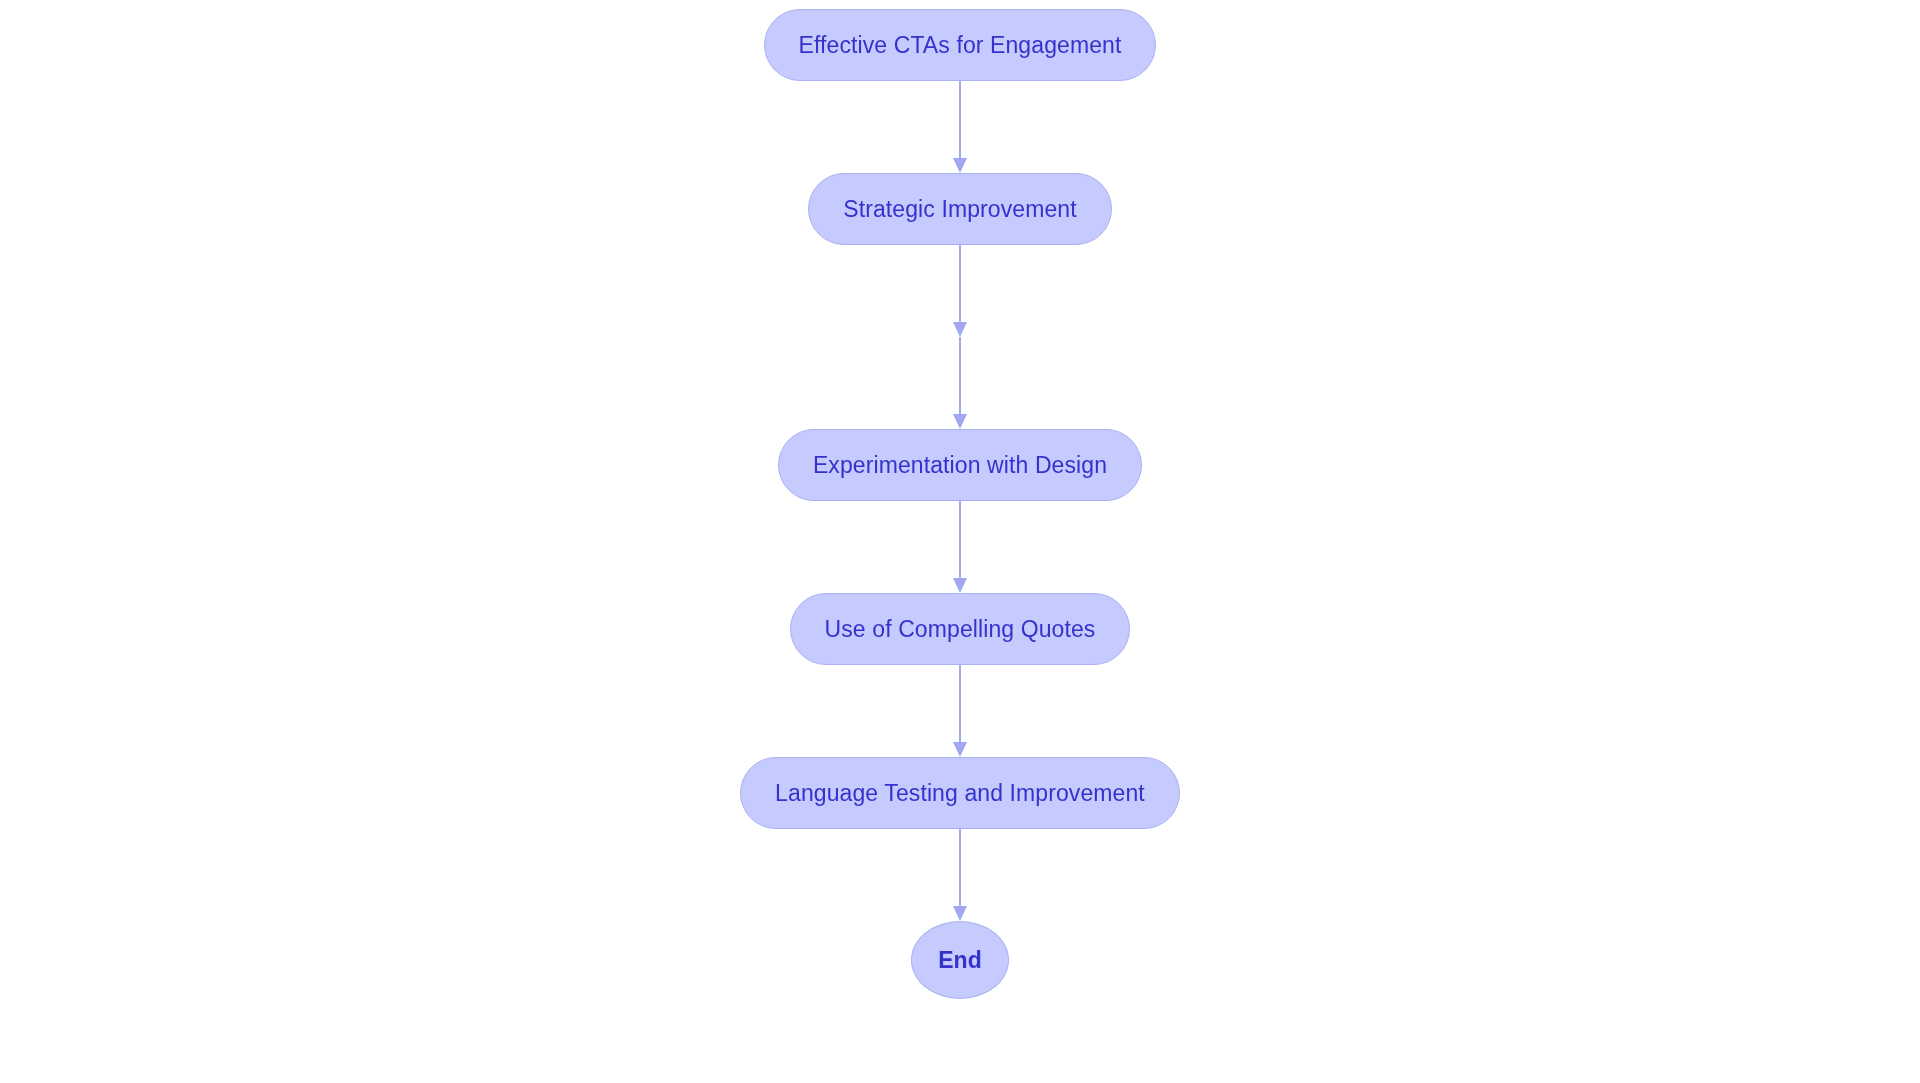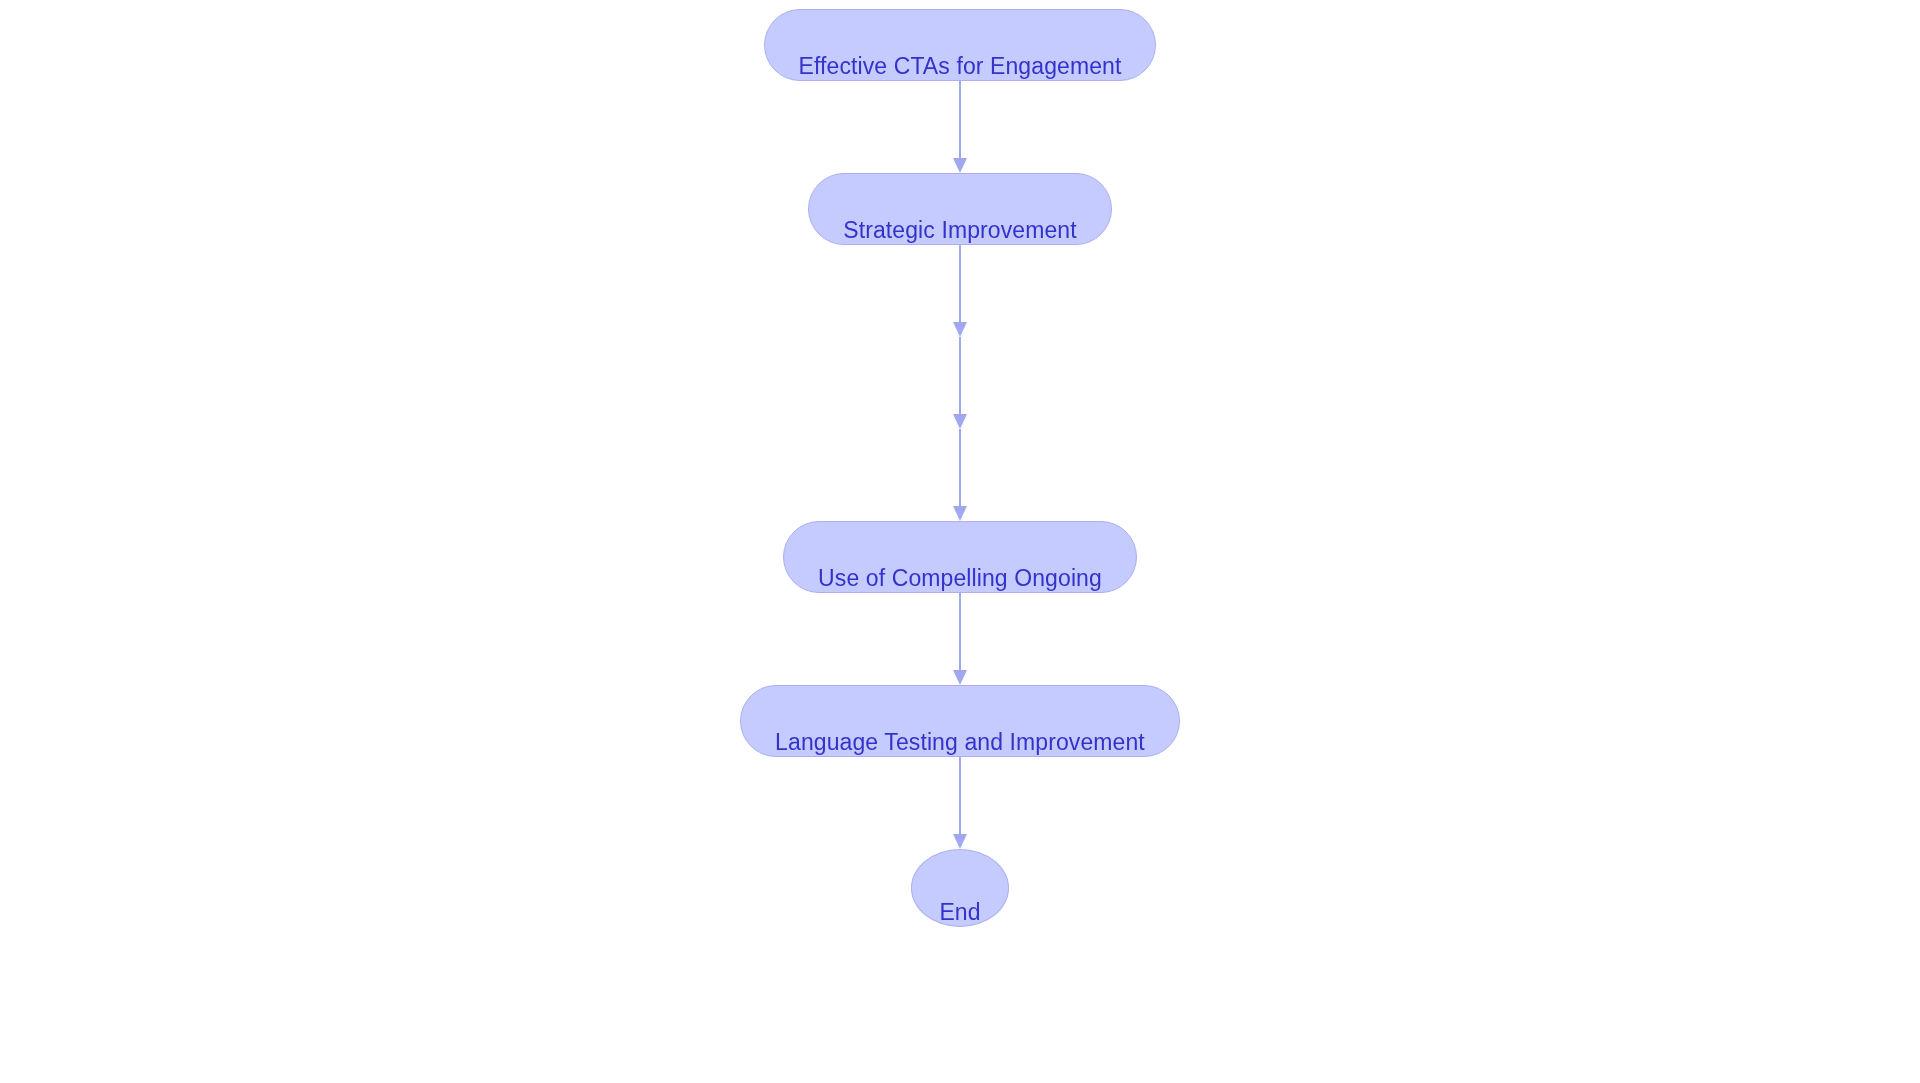--- a/index.html
+++ b/index.html
@@ -28,21 +28,21 @@
     width: 1920px;
     height: 1083px;
     display: flex;
     flex-direction: column;
     align-items: center;
   }
 
   .node {
     box-sizing: border-box;
     display: flex;
-    align-items: flex-end;
+    align-items: center;
     justify-content: center;
     background: #c5caff;
     border: 1.6px solid #aab0f0;
     color: #3333cc;
     font-size: 23px;
     font-weight: 400;
     letter-spacing: 0.1px;
     white-space: nowrap;
     text-align: center;
   }
@@ -51,20 +51,21 @@
     height: 72px;
     border-radius: 36px;
     padding: 0 34px;
   }
 
   .node.terminal {
     width: 98px;
     height: 78px;
     border-radius: 50%;
     padding: 0;
+    font-weight: bold;
   }
 
   .connector {
     position: relative;
     width: 20px;
     height: 92px;
     flex: none;
   }
 
   .connector .line {
@@ -119,28 +120,31 @@
       <span class="line"></span>
       <span class="head"></span>
     </div>
 
 
     <div class="connector">
       <span class="line"></span>
       <span class="head"></span>
     </div>
 
+    <div class="node pill">
+      <span>Experimentation with Design</span>
+    </div>
 
     <div class="connector">
       <span class="line"></span>
       <span class="head"></span>
     </div>
 
     <div class="node pill">
-      <span>Use of Compelling Ongoing</span>
+      <span>Use of Compelling Quotes</span>
     </div>
 
     <div class="connector">
       <span class="line"></span>
       <span class="head"></span>
     </div>
 
     <div class="node pill">
       <span>Language Testing and Improvement</span>
     </div>

